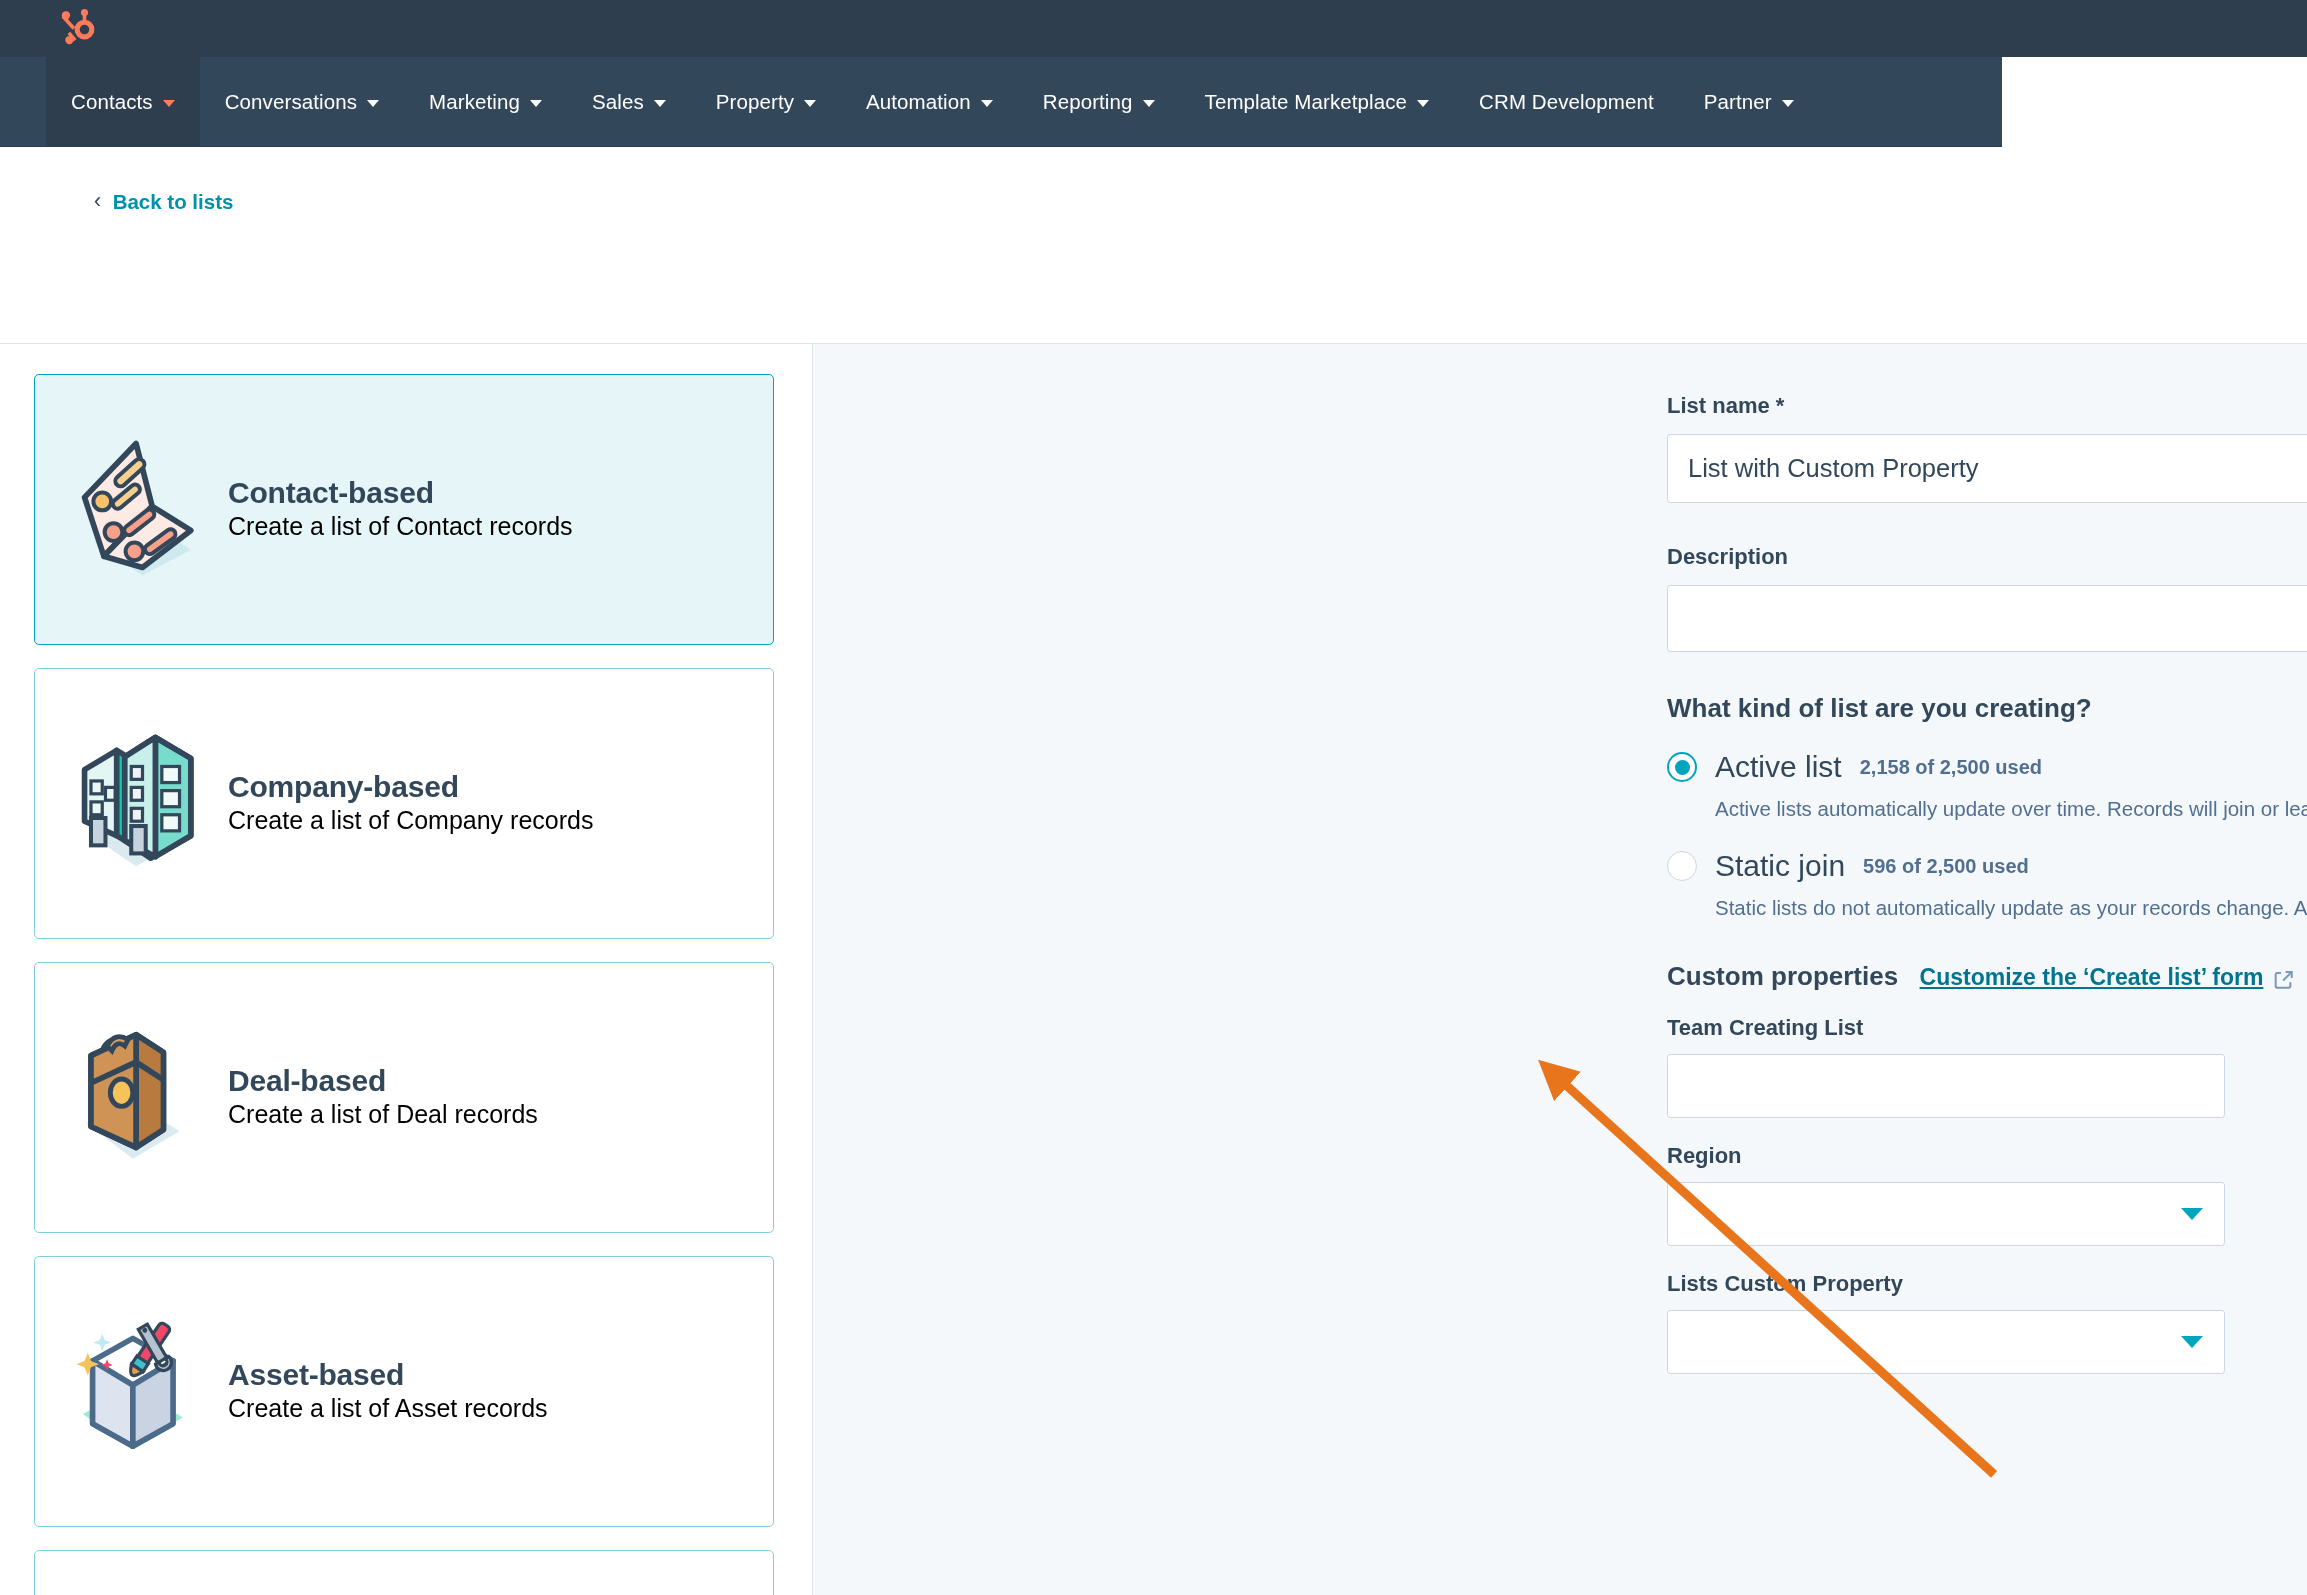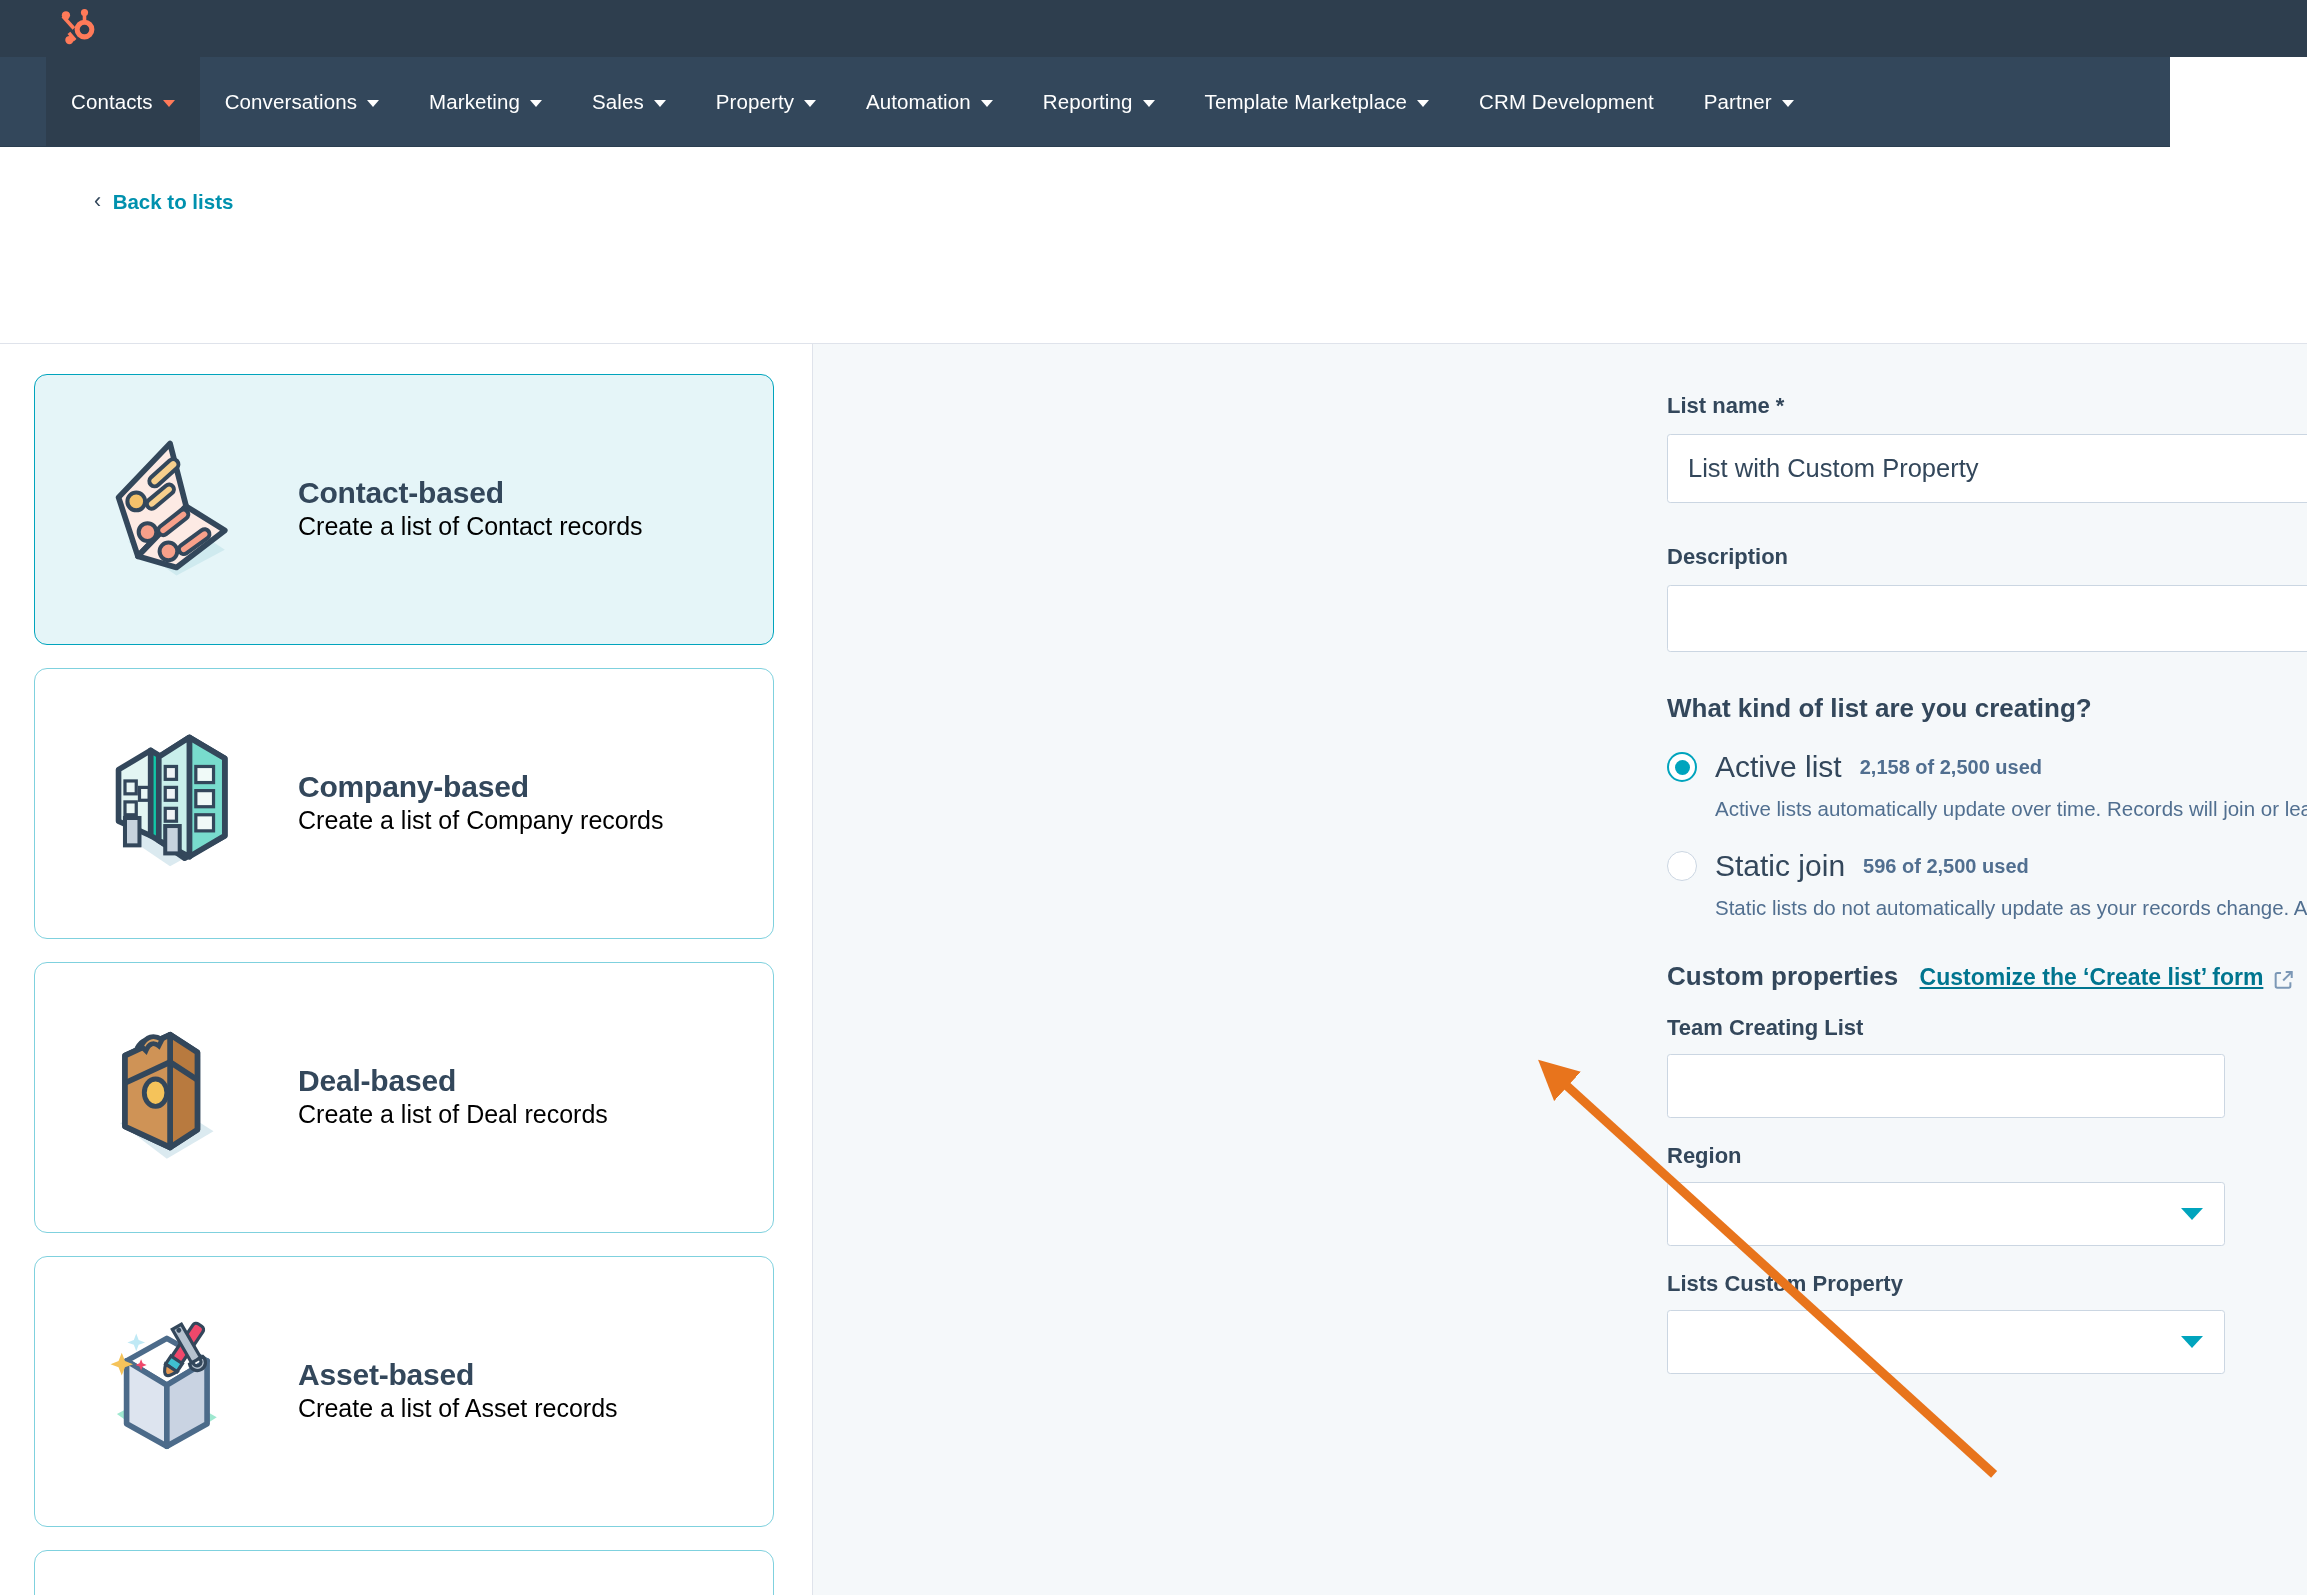--- a/index.html
+++ b/index.html
@@ -13,21 +13,21 @@
   
   .topbar {
     width: 2307px; height: 57px;
     background: #2e3e4e;
     display: flex; align-items: center;
     padding-left: 57px;
   }
   .hs-logo { width: 44px; height: 44px; display:block; }
 
   .navbar {
-    width: 2170px; height: 90px;
+    width: 2002px; height: 90px;
     background: #33475b;
     display: flex; align-items: stretch;
     padding-left: 46px;
     border-bottom: 1.6px solid #2b3e50;
   }
   .nav-item {
     display: flex; align-items: center; gap: 10px;
     padding: 0 25px;
     color: #ffffff;
     font-size: 20.5px;
@@ -83,27 +83,26 @@
   .right-pane {
     flex: 1 1 auto;
     background: #f5f8fa;
     padding: 49px 0 0 854px;
   }
   .right-inner { width: 1289px; position: relative; }
 
   
   .type-card {
     border: 0.8px solid #7fd1de;
-    border-radius: 13px;
+    border-radius: 5px;
     background: #ffffff;
     height: 271px;
     margin-bottom: 23px;
     display: flex; align-items: center;
-    padding: 0 38px 0 55px;
-    gap: 36px;
+    padding: 0 38px 0 21px;
     cursor: pointer;
   }
   .type-card.selected {
     background: #e5f5f8;
     border: 1.6px solid #00a4bd;
   }
   .type-card .art { width: 172px; flex: 0 0 172px; display:flex; align-items:center; justify-content:center; }
   .type-card .txt { flex: 1 1 auto; }
   .type-title {
     font-size: 30px; font-weight: bold; color: #33475b;

